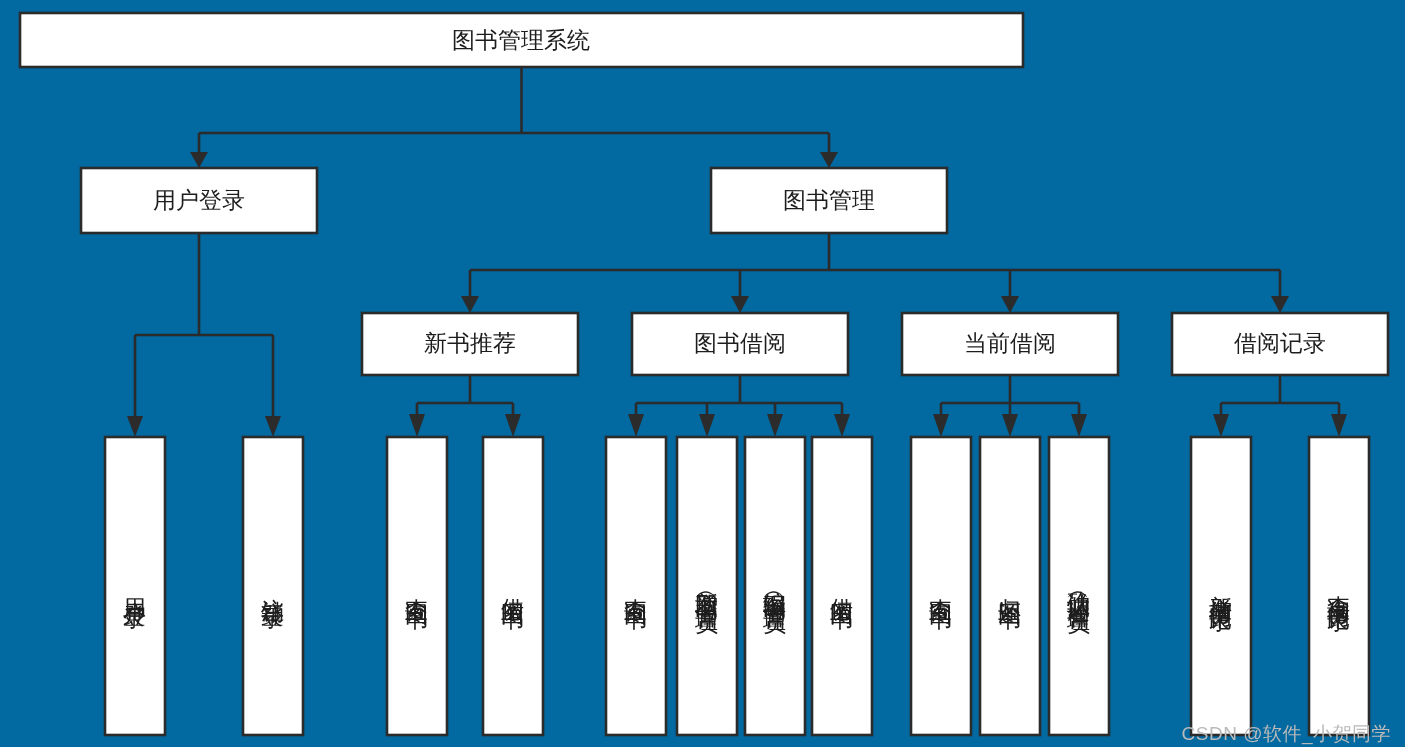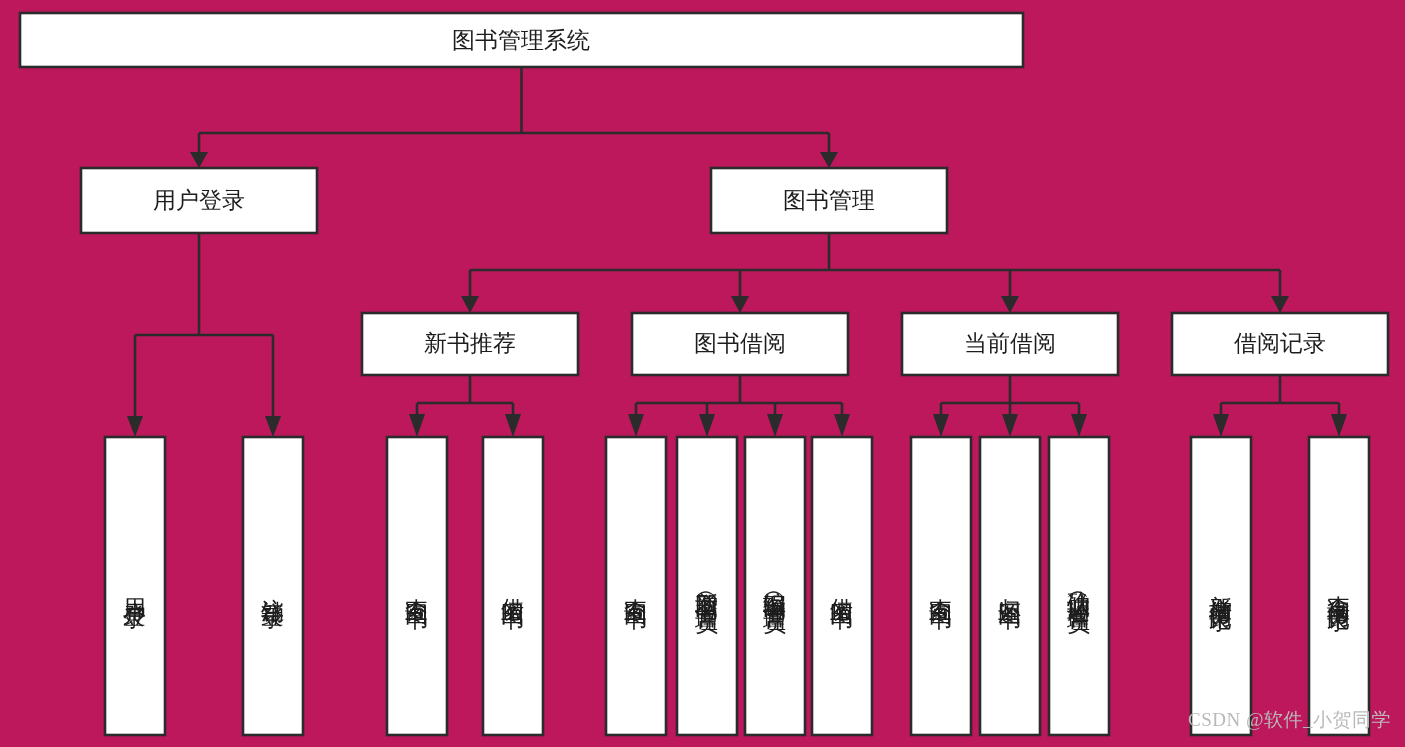--- a/index.html
+++ b/index.html
@@ -10,21 +10,21 @@
   body {
     width: 1405px;
     height: 747px;
     font-family: "DejaVu Sans", "Liberation Sans", sans-serif;
     overflow: hidden;
   }
   #diagram-root {
     position: relative;
     width: 1405px;
     height: 747px;
-    background: #be185d;
+    background: #0369a1;
   }
   svg#flowchart {
     position: absolute;
     left: 0;
     top: 0;
     width: 1405px;
     height: 747px;
     display: block;
   }
   .node-rect {
@@ -55,22 +55,22 @@
     fill: #1d1d1d;
     writing-mode: vertical-rl;
     text-orientation: upright;
     letter-spacing: 3px;
     text-anchor: middle;
     white-space: pre;
   }
   .watermark {
     position: absolute;
     right: 14px;
-    bottom: 14px;
-    font-family: Liberation Serif, serif;
+    bottom: 0;
+    font-family: Liberation Sans, sans-serif;
     font-size: 19px;
     color: #b9b9b9;
     letter-spacing: 0.5px;
     user-select: none;
     pointer-events: none;
     white-space: nowrap;
   }
 </style>
 </head>
 <body>

